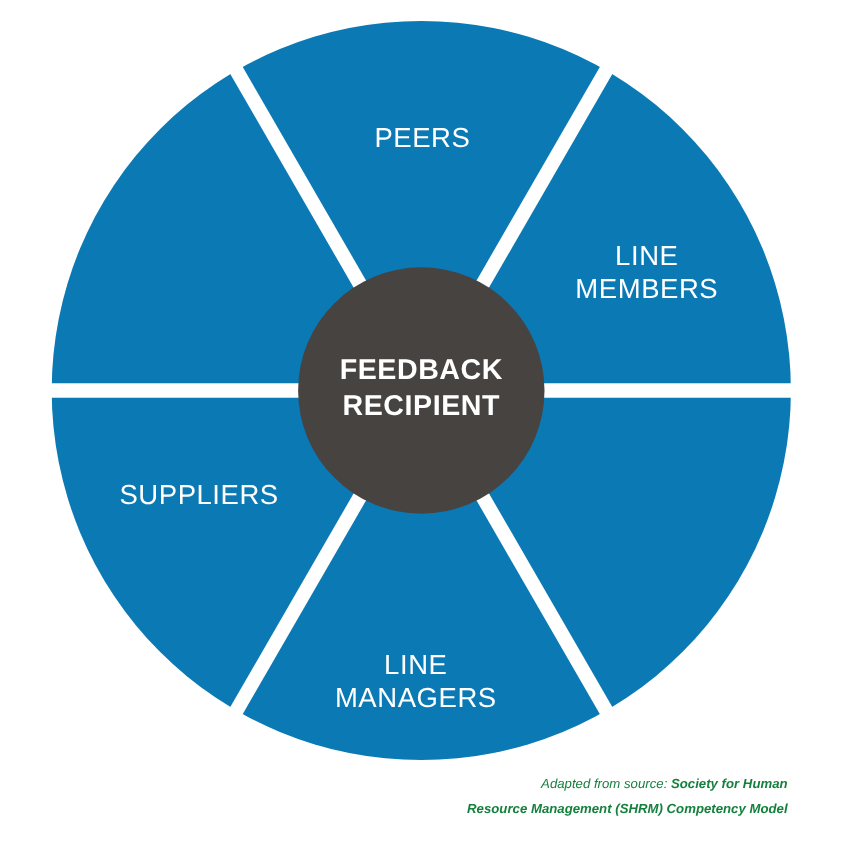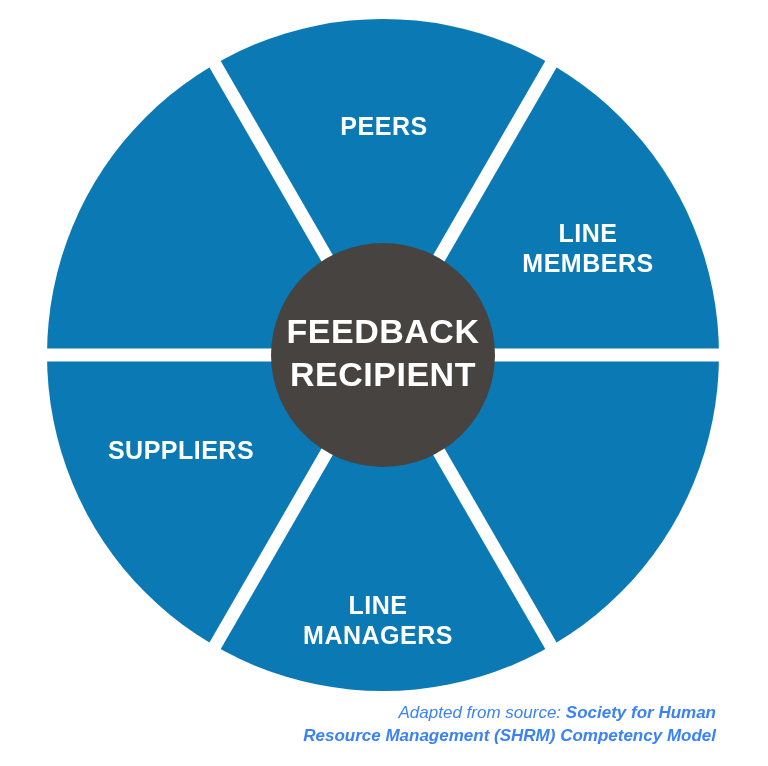--- a/index.html
+++ b/index.html
@@ -17,56 +17,56 @@
   }
   .stage svg {
     position: absolute;
     left: 0;
     top: 0;
   }
   .seg-label {
     position: absolute;
     transform: translate(-50%, -50%);
     color: #ffffff;
-    font-weight: bold;
+    font-weight: normal;
     font-size: 25px;
     line-height: 1.2;
     letter-spacing: 0.5px;
     text-align: center;
     white-space: pre-line;
   }
   .pos-top         { left: 384px; top: 126px; }
   .pos-upper-right { left: 588px; top: 248px; }
   .pos-lower-right { left: 584px; top: 464px; }
   .pos-bottom      { left: 378px; top: 620px; }
   .pos-lower-left  { left: 181px; top: 450px; }
   .pos-upper-left  { left: 187px; top: 252px; }
   .center-label {
     position: absolute;
     left: 383px;
     top: 352px;
     transform: translate(-50%, -50%);
     color: #ffffff;
     font-weight: bold;
-    font-size: 34px;
+    font-size: 26px;
     line-height: 1.25;
     letter-spacing: 0.5px;
     text-align: center;
     white-space: pre-line;
   }
   .attribution {
     position: absolute;
     right: 52px;
     top: 701px;
     width: 480px;
     text-align: right;
     font-style: italic;
-    font-size: 17px;
+    font-size: 12px;
     line-height: 23px;
-    color: #3b82f6;
+    color: #15803d;
     white-space: pre-line;
   }
   .attr-prefix { font-weight: normal; }
   .attr-source { font-weight: bold; }
 </style>
 </head>
 <body>
 
 <div class="stage">
 

